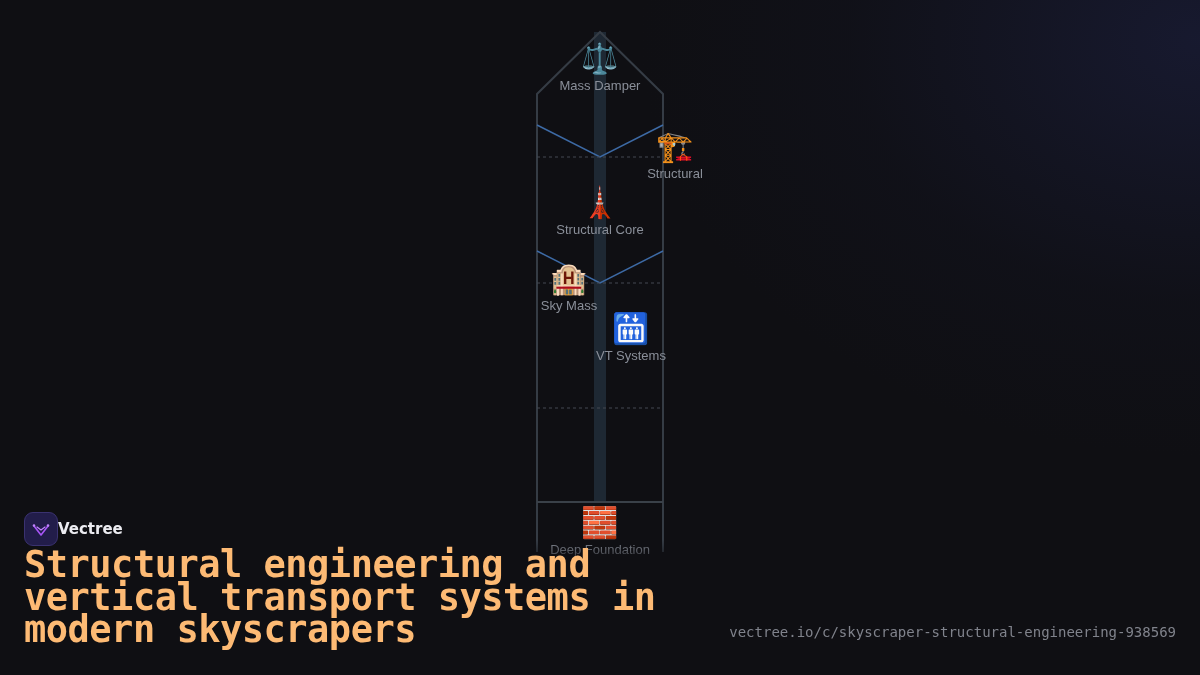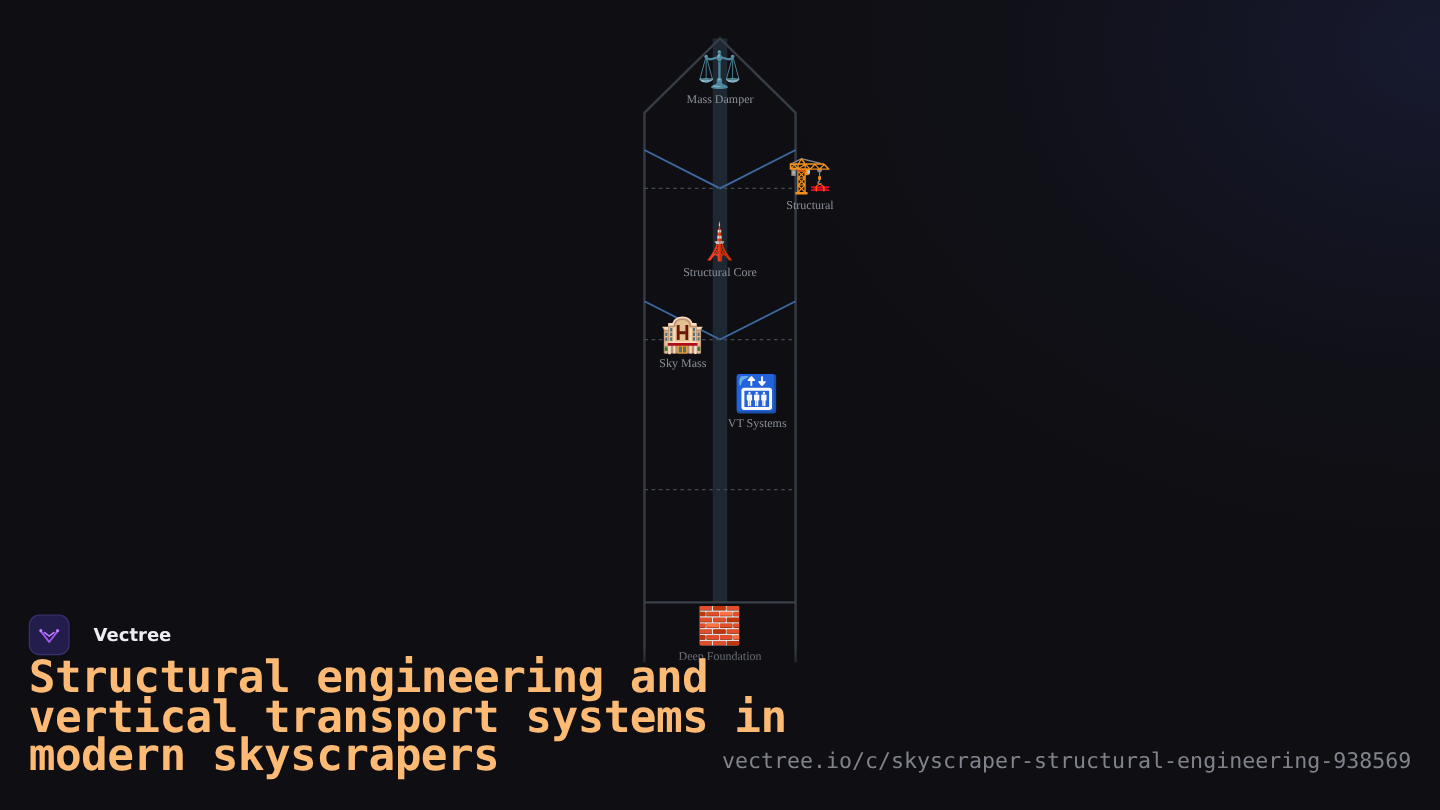--- a/index.html
+++ b/index.html
@@ -15,26 +15,26 @@
       pointer-events: none;
     }
     .stage { position: absolute; inset: 0; }
     svg.tower { position: absolute; left: 0; top: 0; }
     .node {
       position: absolute; transform: translateX(-50%);
       display: flex; flex-direction: column; align-items: center;
     }
     .node .emoji { font-size: 30px; line-height: 34px; height: 34px; }
     .node .label {
-      font-family: Liberation Serif, serif;
-      font-size: 10px; color: #8a8f99; white-space: nowrap; margin-top: 2px;
+      font-family: Liberation Sans, sans-serif;
+      font-size: 13px; color: #8a8f99; white-space: nowrap; margin-top: 2px;
     }
     .brand {
       position: absolute; left: 24px; top: 512px;
-      display: flex; align-items: center; gap: 20px;
+      display: flex; align-items: center; gap: 0;
     }
     .brand-logo {
       width: 34px; height: 34px; border-radius: 9px;
       background: #221d4a; border: 1px solid #3a3270;
       display: flex; align-items: center; justify-content: center;
       box-sizing: border-box;
     }
     .brand-name {
       font-family: "DejaVu Sans", sans-serif; font-weight: bold;
       font-size: 15px; color: #ececf1;
@@ -44,21 +44,21 @@
       background: linear-gradient(to bottom, rgba(15,15,19,0), rgba(15,15,19,0.92) 18%, rgba(15,15,19,0.97));
     }
     .title {
       position: absolute; left: 24px; top: 549px; width: 680px; margin: 0;
       font-family: "DejaVu Sans Mono", monospace; font-weight: bold;
       font-size: 37px; line-height: 32.5px; color: #fdba74;
       letter-spacing: -0.5px;
     }
     .url {
       position: absolute; right: 24px; top: 624px;
-      font-family: "DejaVu Sans Mono", monospace; font-size: 18px; color: #80838c;
+      font-family: "DejaVu Sans Mono", monospace; font-size: 14px; color: #80838c;
     }
   </style>
 </head>
 <body>
 
 <div class="bg-glow"></div>
 
 <div class="stage">
   <svg class="tower" width="1200" height="675" viewBox="0 0 1200 675">
 

